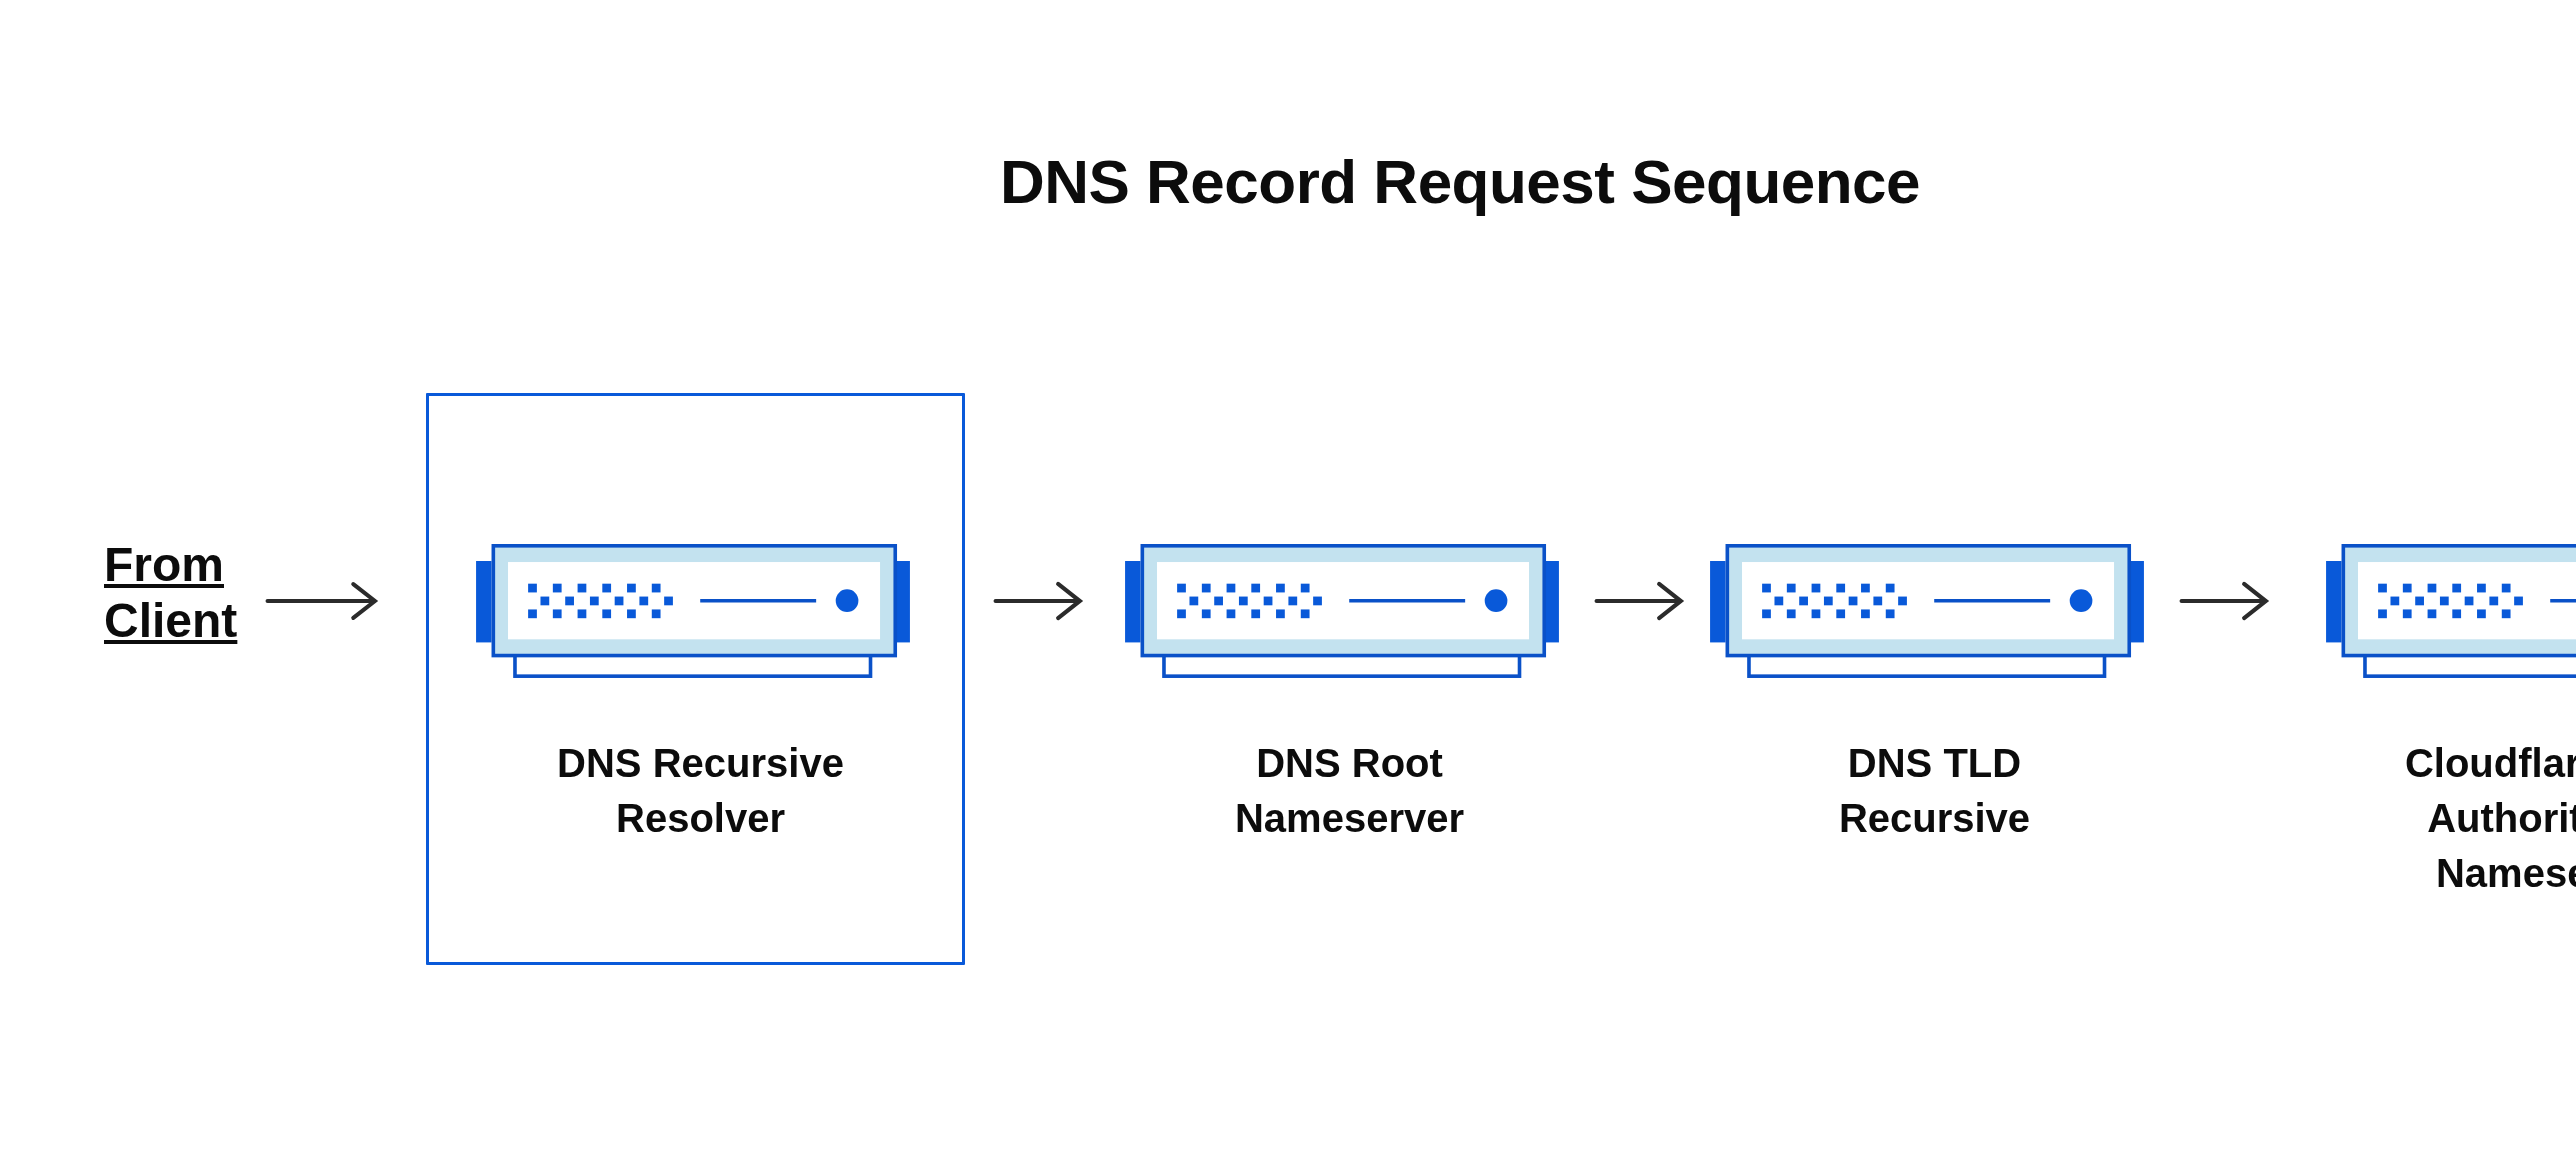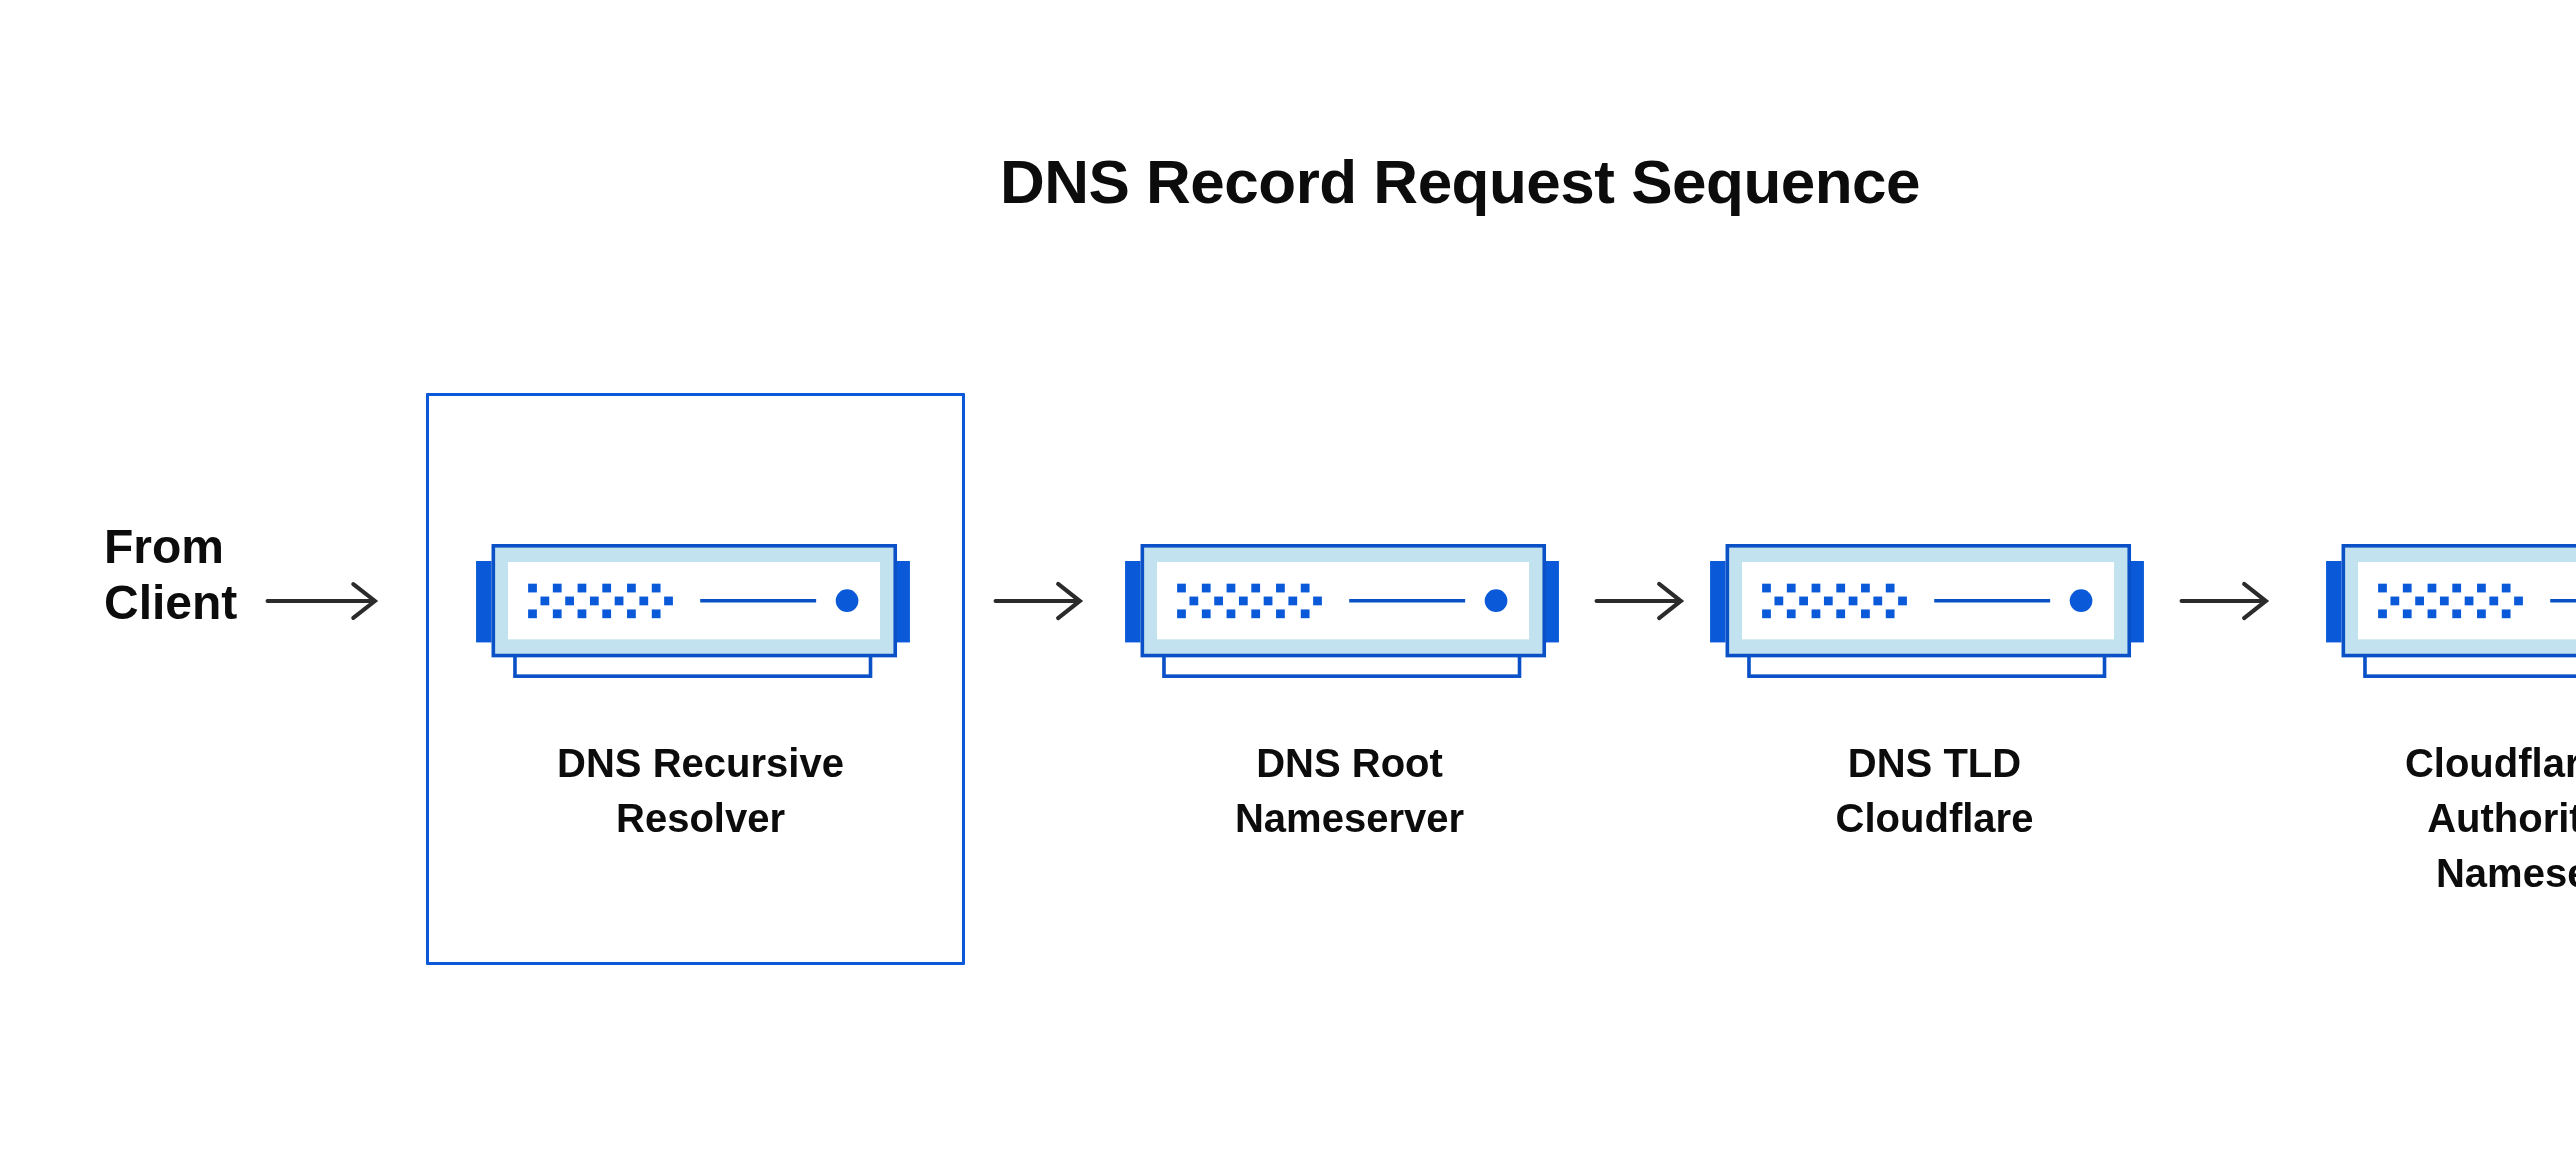--- a/index.html
+++ b/index.html
@@ -26,26 +26,27 @@
     width:2920px;
     text-align:center;
     font-size:62px;
     font-weight:700;
     letter-spacing:-0.5px;
     color:var(--text-dark);
     white-space:pre-line;
   }
   .from-client{
     position:absolute;
-    left:104px; top:519px;
+    left:104px; top:537px;
     font-size:48px;
     line-height:56px;
     font-weight:700;
     color:var(--text-dark);
     white-space:pre-line;
+    text-decoration:underline;
   }
   .arrow{
     position:absolute;
     top:575px;
     height:52px;
   }
   .arrow line, .arrow path{
     stroke:var(--arrow-dark);
     stroke-width:8;
     fill:none;
@@ -159,21 +160,21 @@
 
   <svg class="arrow" style="left:1594px;width:92px;" viewBox="0 0 178 100">
     <line x1="5" y1="50" x2="166" y2="50"></line>
     <path d="M 126 17 L 168 50 L 126 83"></path>
   </svg>
 
   <svg class="server-icon" style="left:1710px;" viewBox="0 0 842 262">
     <use href="#server-rack"></use>
   </svg>
   <div class="node-label" style="left:1677px;">DNS TLD
-Cloudflare</div>
+Recursive</div>
 
   <svg class="arrow" style="left:2179px;width:92px;" viewBox="0 0 178 100">
     <line x1="5" y1="50" x2="166" y2="50"></line>
     <path d="M 126 17 L 168 50 L 126 83"></path>
   </svg>
 
   <svg class="server-icon" style="left:2326px;" viewBox="0 0 842 262">
     <use href="#server-rack"></use>
   </svg>
   <div class="node-label" style="left:2293px;">Cloudflare.com

